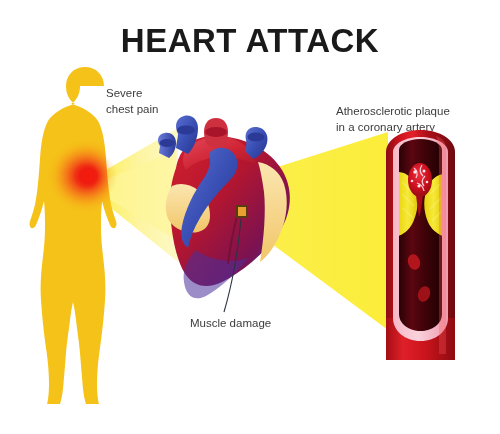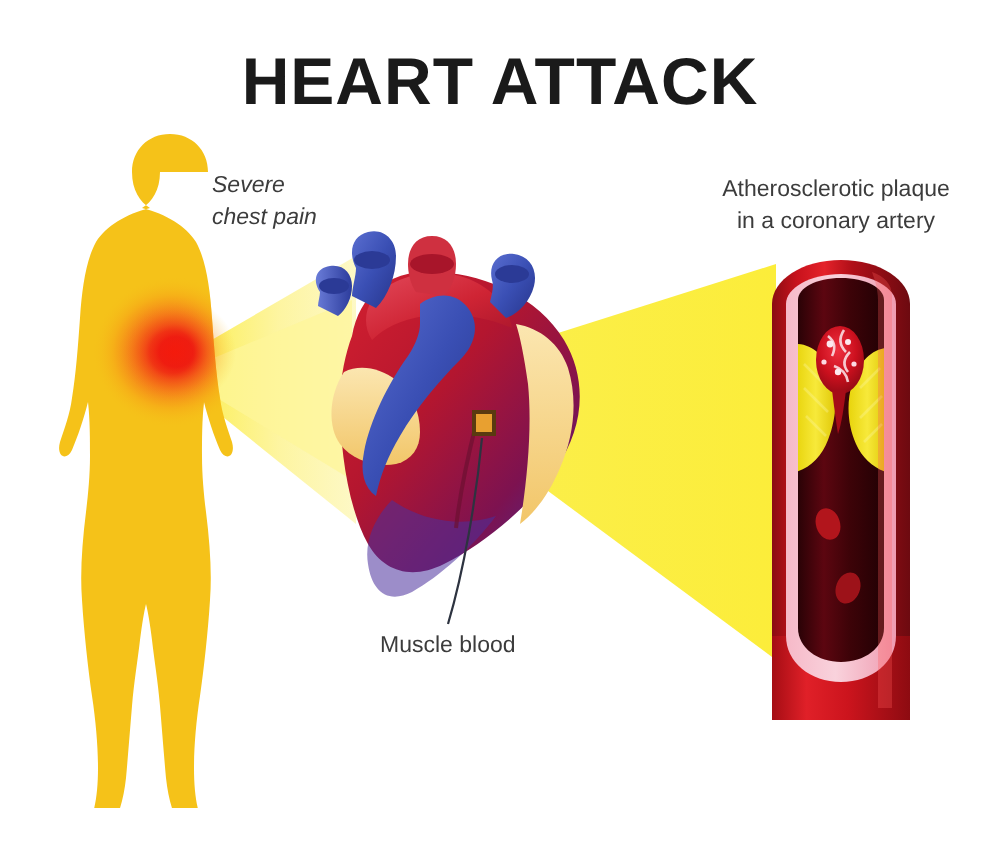--- a/index.html
+++ b/index.html
@@ -34,22 +34,22 @@
 
   
   .label {
     position: absolute;
     font-size: 11.5px;
     line-height: 1.38;
     color: #3c3c3c;
     font-family: "Liberation Sans", sans-serif;
     white-space: pre-line;
   }
-  #label-chest-pain  { left: 106px; top: 86px;  text-align: left; font-style: italic; }
-  #label-plaque      { left: 336px; top: 88px;  width: 164px; text-align: center; }
+  #label-chest-pain  { left: 106px; top: 86px;  text-align: left; }
+  #label-plaque      { left: 336px; top: 104px;  width: 164px; text-align: left; }
   #label-muscle      { left: 190px; top: 316px; text-align: left; }
   #label-thrombus    { left: 332px; top: 372px; width: 168px; text-align: center; }
 
   
   .art {
     position: absolute;
     left: 0;
     top: 0;
     width: 500px;
     height: 434px;
@@ -386,16 +386,16 @@
 
     <path d="M436,136 c6,2 10,6 10,12 v206 h-7 V150 c0,-6 -2,-11 -3,-14 Z" fill="#ff5a58" opacity="0.30"></path>
   </svg>
 
   <div class="label" id="label-chest-pain">Severe
 chest pain</div>
 
   <div class="label" id="label-plaque">Atherosclerotic plaque
 in a coronary artery</div>
 
-  <div class="label" id="label-muscle">Muscle blood</div>
+  <div class="label" id="label-muscle">Muscle damage</div>
 
 
 </div>
 
 </body></html>

